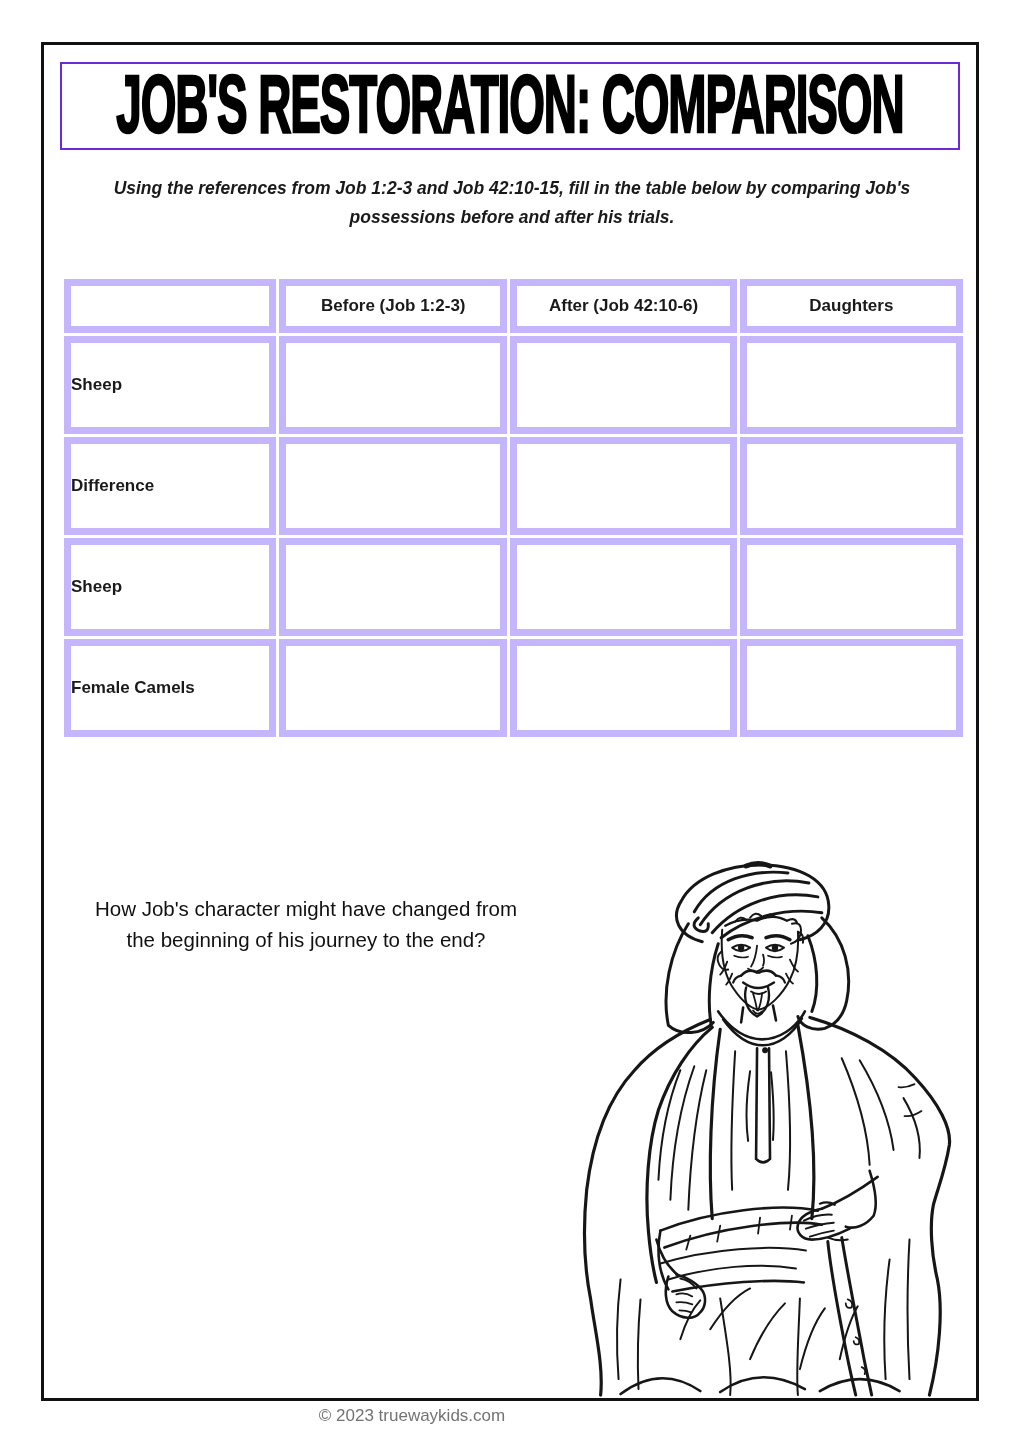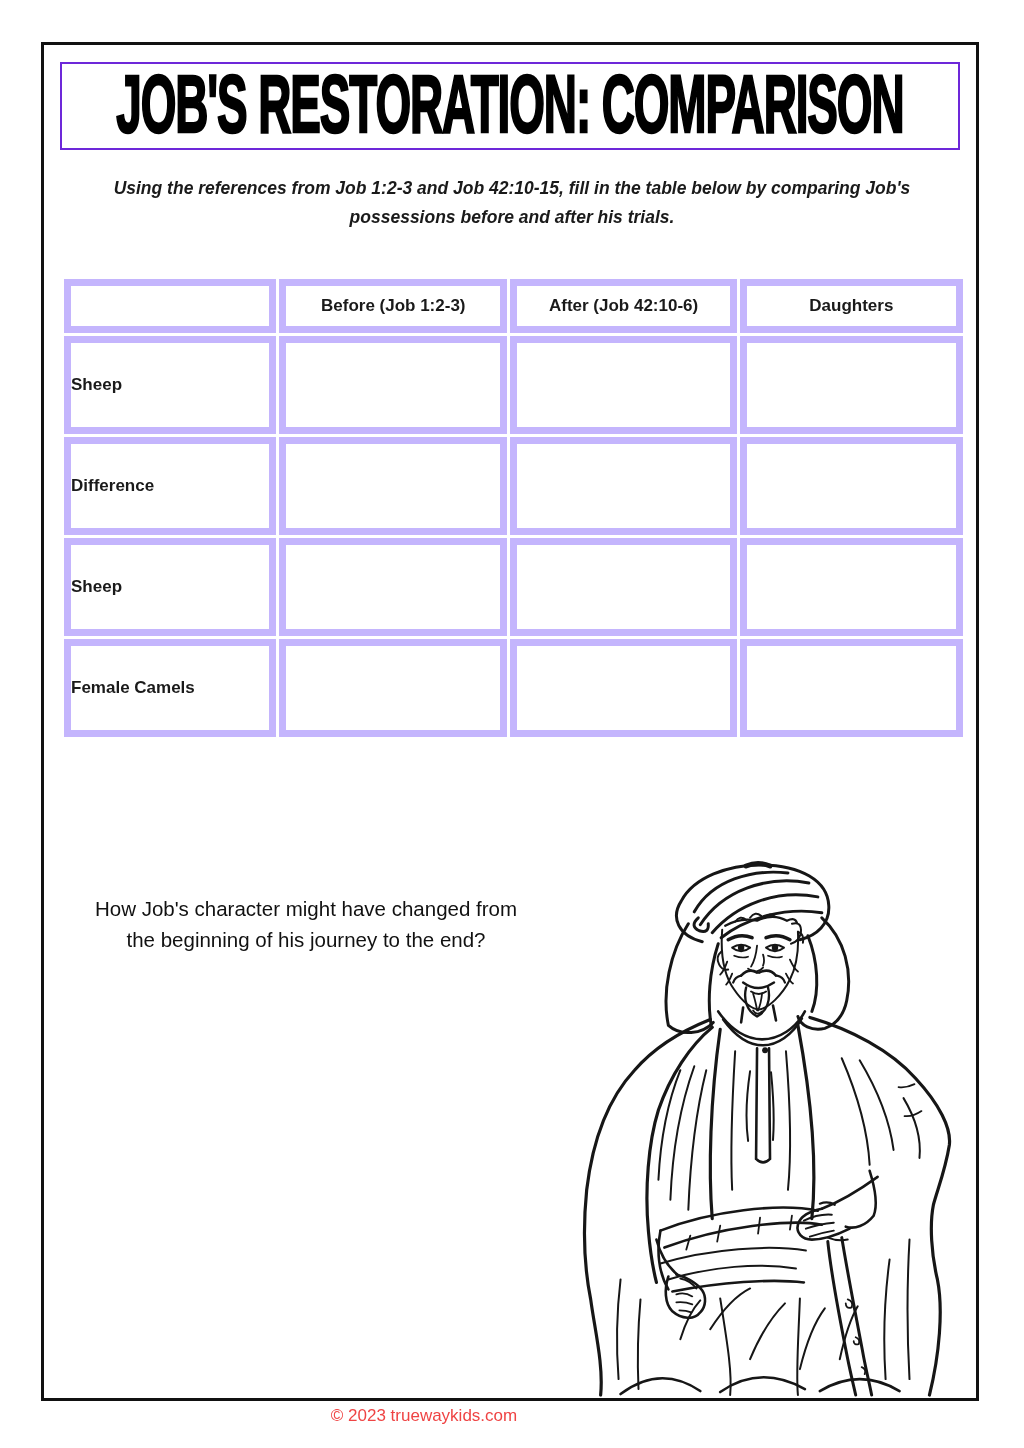--- a/index.html
+++ b/index.html
@@ -90,24 +90,24 @@
     font-size:20.5px;font-weight:normal;
     line-height:31px;
     color:#111;
   }
   .figure-wrap{
     position:absolute;
     left:560px;top:860px;width:430px;height:543px;
   }
   .footer{
     position:absolute;
-    left:12px;top:1406px;width:824px;
+    left:0;top:1406px;width:824px;
     text-align:center;
     font-size:17px;
-    color:#ef4444;
+    color:#737373;
   }
 </style>
 </head>
 <body>
 
 <div class="page">
 
   <div class="page-border"></div>
 
   <div class="title-box">

